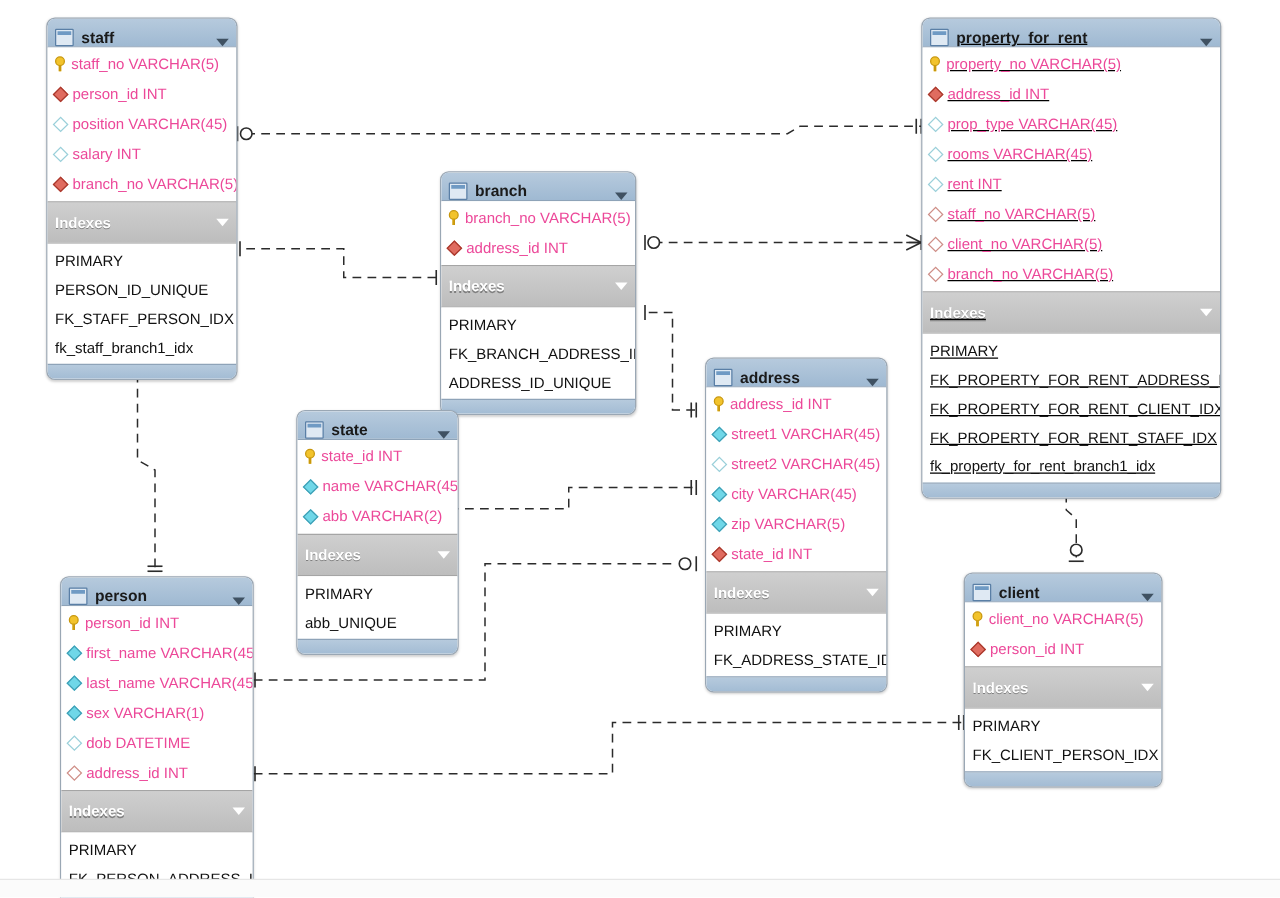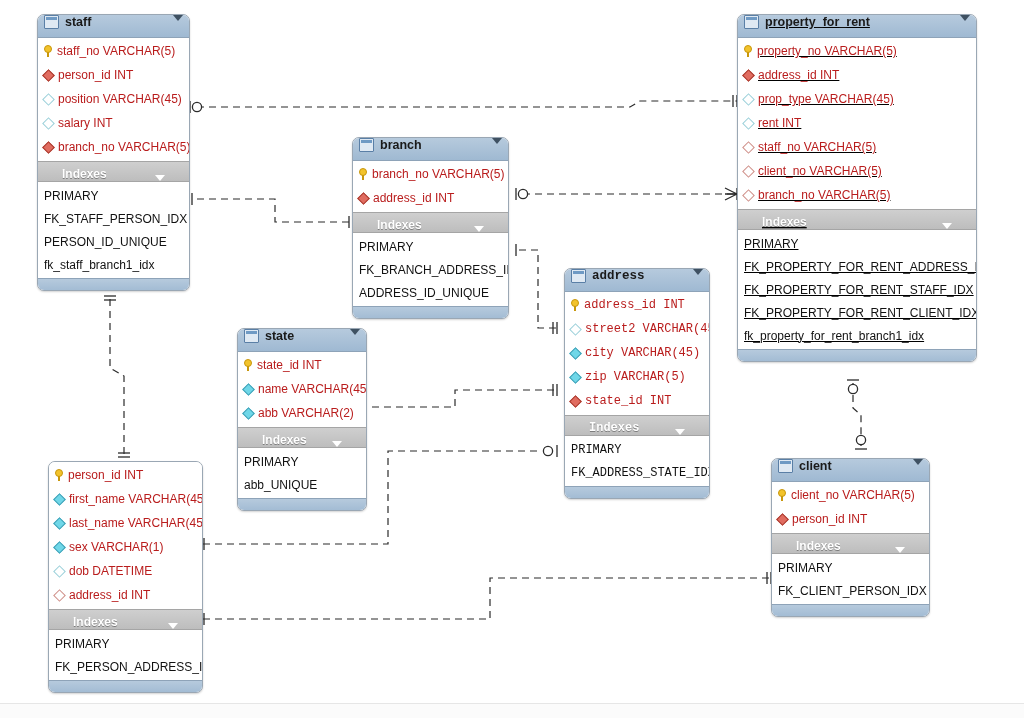--- a/index.html
+++ b/index.html
@@ -32,21 +32,21 @@
     border:1px solid #9aa7b4;
     border-radius:7px;
     box-shadow:0 1px 2px rgba(0,0,0,.18);
     box-sizing:border-box;
     overflow:hidden;
   }
   .tbl-title{
     height:23px;
     background:linear-gradient(#b6cadd,#9fb9d2);
     border-bottom:1px solid #8ea3b8;
-    display:flex;align-items:flex-start;
+    display:flex;align-items:flex-end;
     padding:0 6px;
     box-sizing:border-box;
   }
   .tbl-icon{
     width:13px;height:12px;
     background:#dfe9f3;
     border:1px solid #5a7fa6;
     border-radius:1px;
     position:relative;
     flex:0 0 auto;
@@ -64,21 +64,21 @@
     width:0;height:0;
     border-left:5px solid transparent;
     border-right:5px solid transparent;
     border-top:6px solid #3f5162;
     flex:0 0 auto;
   }
   .cols{padding:1px 0 2px 0;background:#ffffff;}
   .col{
     height:24px;display:flex;align-items:center;
     padding:0 6px;box-sizing:border-box;
-    font-size:12px;color:#b91c1c;white-space:nowrap;
+    font-size:12px;color:#ec4899;white-space:nowrap;
   }
   .gl{flex:0 0 auto;margin-right:5px;display:inline-block;}
   
   .g-key{
     width:8px;height:12px;position:relative;
   }
   .g-key:before{
     content:"";position:absolute;left:0;top:0;width:8px;height:8px;
     border-radius:50%;background:#f2c32c;border:1px solid #c8970c;
     box-sizing:border-box;
@@ -89,23 +89,23 @@
     box-sizing:border-box;
   }
   
   .g-dia{width:9px;height:9px;transform:rotate(45deg);box-sizing:border-box;}
   .g-fk{background:#e06c60;border:1px solid #a8382c;}
   .g-fk-null{background:#ffffff;border:1px solid #cf8f88;}
   .g-col{background:#6fd7e8;border:1px solid #3f9fb5;}
   .g-col-null{background:#ffffff;border:1px solid #9bd0da;}
 
   .idx-bar{
-    height:21px;background:linear-gradient(#cfcfcf,#bdbdbd);
+    height:34px;background:linear-gradient(#cfcfcf,#bdbdbd);
     border-top:1px solid #a5a5a5;border-bottom:1px solid #a5a5a5;
-    display:flex;align-items:flex-end;padding:0 24px;box-sizing:border-box;
+    display:flex;align-items:center;padding:0 6px;box-sizing:border-box;
   }
   .idx-bar .lbl{
     font-size:12px;font-weight:bold;color:#ffffff;
     text-shadow:0 1px 0 rgba(0,0,0,.35);
     flex:1 1 auto;white-space:nowrap;
   }
   .idx-bar .caret{border-top-color:#ffffff;}
   .idxs{padding:2px 0 2px 0;background:#ffffff;}
   .idx{
     height:23px;display:flex;align-items:center;padding:0 6px;
@@ -227,24 +227,24 @@
     </div>
     <div class="idx-bar">
       <span class="lbl">Indexes</span>
       <span class="caret"></span>
     </div>
     <div class="idxs">
       <div class="idx">
           <span>PRIMARY</span>
         </div>
       <div class="idx">
+          <span>PERSON_ID_UNIQUE</span>
+        </div>
+      <div class="idx">
           <span>FK_STAFF_PERSON_IDX</span>
-        </div>
-      <div class="idx">
-          <span>PERSON_ID_UNIQUE</span>
         </div>
       <div class="idx">
           <span>fk_staff_branch1_idx</span>
         </div>
     </div>
     <div class="tbl-foot"></div>
   </div>
 
   <div class="tbl" style="left:737px;top:14px;width:240px;text-decoration:underline;">
     <div class="tbl-title">
@@ -260,20 +260,24 @@
       <div class="col">
           <span class="gl g-dia g-fk"></span>
           <span>address_id INT</span>
         </div>
       <div class="col">
           <span class="gl g-dia g-col-null"></span>
           <span>prop_type VARCHAR(45)</span>
         </div>
       <div class="col">
           <span class="gl g-dia g-col-null"></span>
+          <span>rooms VARCHAR(45)</span>
+        </div>
+      <div class="col">
+          <span class="gl g-dia g-col-null"></span>
           <span>rent INT</span>
         </div>
       <div class="col">
           <span class="gl g-dia g-fk-null"></span>
           <span>staff_no VARCHAR(5)</span>
         </div>
       <div class="col">
           <span class="gl g-dia g-fk-null"></span>
           <span>client_no VARCHAR(5)</span>
         </div>
@@ -287,24 +291,24 @@
       <span class="caret"></span>
     </div>
     <div class="idxs">
       <div class="idx">
           <span>PRIMARY</span>
         </div>
       <div class="idx">
           <span>FK_PROPERTY_FOR_RENT_ADDRESS_IDX</span>
         </div>
       <div class="idx">
+          <span>FK_PROPERTY_FOR_RENT_CLIENT_IDX</span>
+        </div>
+      <div class="idx">
           <span>FK_PROPERTY_FOR_RENT_STAFF_IDX</span>
-        </div>
-      <div class="idx">
-          <span>FK_PROPERTY_FOR_RENT_CLIENT_IDX</span>
         </div>
       <div class="idx">
           <span>fk_property_for_rent_branch1_idx</span>
         </div>
     </div>
     <div class="tbl-foot"></div>
   </div>
 
   <div class="tbl" style="left:352px;top:137px;width:157px;">
     <div class="tbl-title">
@@ -333,30 +337,34 @@
       <div class="idx">
           <span>FK_BRANCH_ADDRESS_IDX</span>
         </div>
       <div class="idx">
           <span>ADDRESS_ID_UNIQUE</span>
         </div>
     </div>
     <div class="tbl-foot"></div>
   </div>
 
-  <div class="tbl" style="left:564px;top:268px;width:146px;font-family:Liberation Mono, monospace;">
+  <div class="tbl" style="left:564px;top:286px;width:146px;">
     <div class="tbl-title">
       <span class="tbl-icon"></span>
       <span class="tbl-name">address</span>
       <span class="caret"></span>
     </div>
     <div class="cols">
       <div class="col">
           <span class="gl g-key"></span>
           <span>address_id INT</span>
+        </div>
+      <div class="col">
+          <span class="gl g-dia g-col"></span>
+          <span>street1 VARCHAR(45)</span>
         </div>
       <div class="col">
           <span class="gl g-dia g-col-null"></span>
           <span>street2 VARCHAR(45)</span>
         </div>
       <div class="col">
           <span class="gl g-dia g-col"></span>
           <span>city VARCHAR(45)</span>
         </div>
       <div class="col">
@@ -412,20 +420,25 @@
           <span>PRIMARY</span>
         </div>
       <div class="idx">
           <span>abb_UNIQUE</span>
         </div>
     </div>
     <div class="tbl-foot"></div>
   </div>
 
   <div class="tbl" style="left:48px;top:461px;width:155px;">
+    <div class="tbl-title">
+      <span class="tbl-icon"></span>
+      <span class="tbl-name">person</span>
+      <span class="caret"></span>
+    </div>
     <div class="cols">
       <div class="col">
           <span class="gl g-key"></span>
           <span>person_id INT</span>
         </div>
       <div class="col">
           <span class="gl g-dia g-col"></span>
           <span>first_name VARCHAR(45)</span>
         </div>
       <div class="col">

